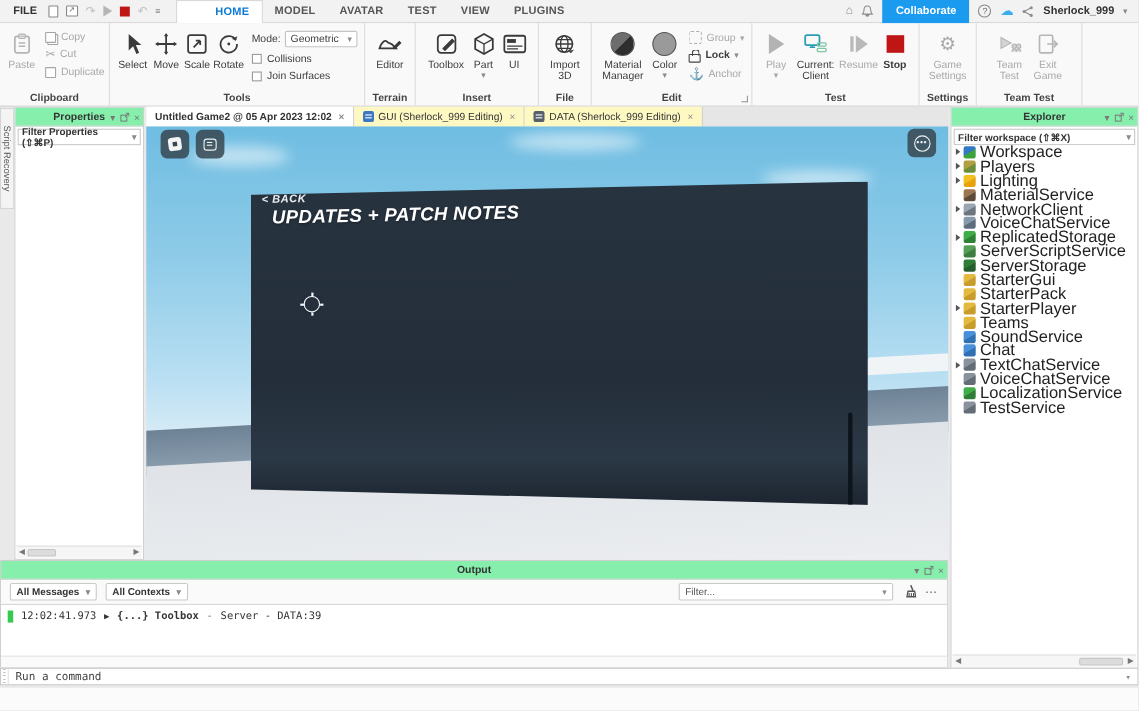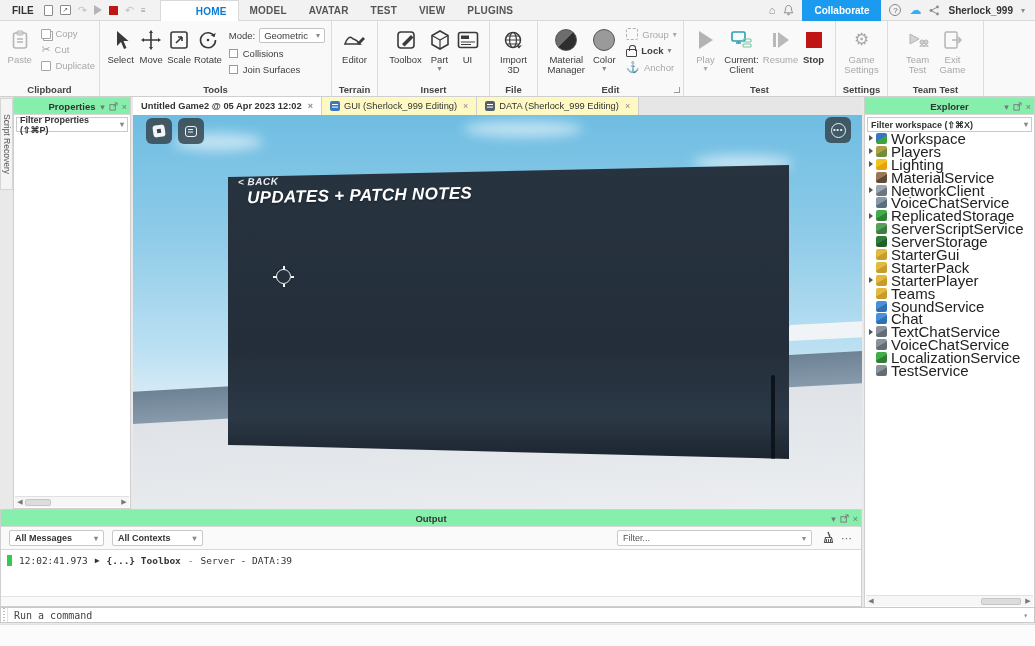--- a/index.html
+++ b/index.html
@@ -105,21 +105,21 @@
   .sel-circle { position:absolute; left:143px; top:154px; width:15px; height:15px; border:1.6px solid #f2f6f8; border-radius:50%; box-shadow:0 0 3px rgba(0,0,0,.35); }
   .sel-circle i { position:absolute; background:#f2f6f8; }
   .sel-circle .n { left:5.5px; top:-4px; width:2px; height:3.5px; }
   .sel-circle .s { left:5.5px; bottom:-4px; width:2px; height:3.5px; }
   .sel-circle .w { left:-4px; top:5.5px; width:3.5px; height:2px; }
   .sel-circle .e { right:-4px; top:5.5px; width:3.5px; height:2px; }
 
   
   .output { position:absolute; left:0; top:509px; width:862px; height:98px; background:#fff; border:1px solid #cfcfcf; }
   .out-toolbar { height:23px; background:#fafafa; display:flex; align-items:center; gap:8px; padding:0 8px; border-bottom:1px solid #d8d8d8; }
-  .combo { background:#fff; border:1px solid #c9c9c9; border-radius:2px; height:16px; display:flex; align-items:center; gap:22px; padding:0 5px; font-size:9px; font-weight:bold; color:#333; }
+  .combo { background:#fff; border:1px solid #c9c9c9; border-radius:2px; height:16px; display:flex; align-items:center; gap:6px; padding:0 5px; font-size:9px; font-weight:bold; color:#333; }
   .out-filter { margin-left:auto; width:195px; height:16px; background:#fff; border:1px solid #c9c9c9; border-radius:2px; display:flex; align-items:center; justify-content:space-between; padding:0 5px; font-size:9px; color:#555; }
   .log-area { position:relative; height:56px; background:#fff; font-family:"DejaVu Sans Mono","Liberation Mono",monospace; font-size:9.5px; color:#333; }
   .log-line { display:flex; align-items:center; gap:7px; padding:5px 0 0 6px; }
   .log-badge { width:5px; height:11px; background:#34c94f; }
   .log-bold { font-weight:bold; }
   .log-dim { color:#777; }
   .out-hscroll { position:absolute; left:0; right:0; bottom:0; height:10px; border-top:1px solid #e3e3e3; background:#fafafa; }
 
   .command-bar { position:absolute; left:0; top:607px; width:1035px; height:16px; background:#fff; border:1px solid #c9c9c9; display:flex; align-items:center; font-family:"DejaVu Sans Mono","Liberation Mono",monospace; font-size:10px; color:#444; }
   .grip { width:7px; height:100%; border-right:1px solid #e2e2e2; background:repeating-linear-gradient(180deg,#bbb 0 1px,transparent 1px 3px); background-size:2px 100%; background-position:2px 0; background-repeat:repeat-y; }

